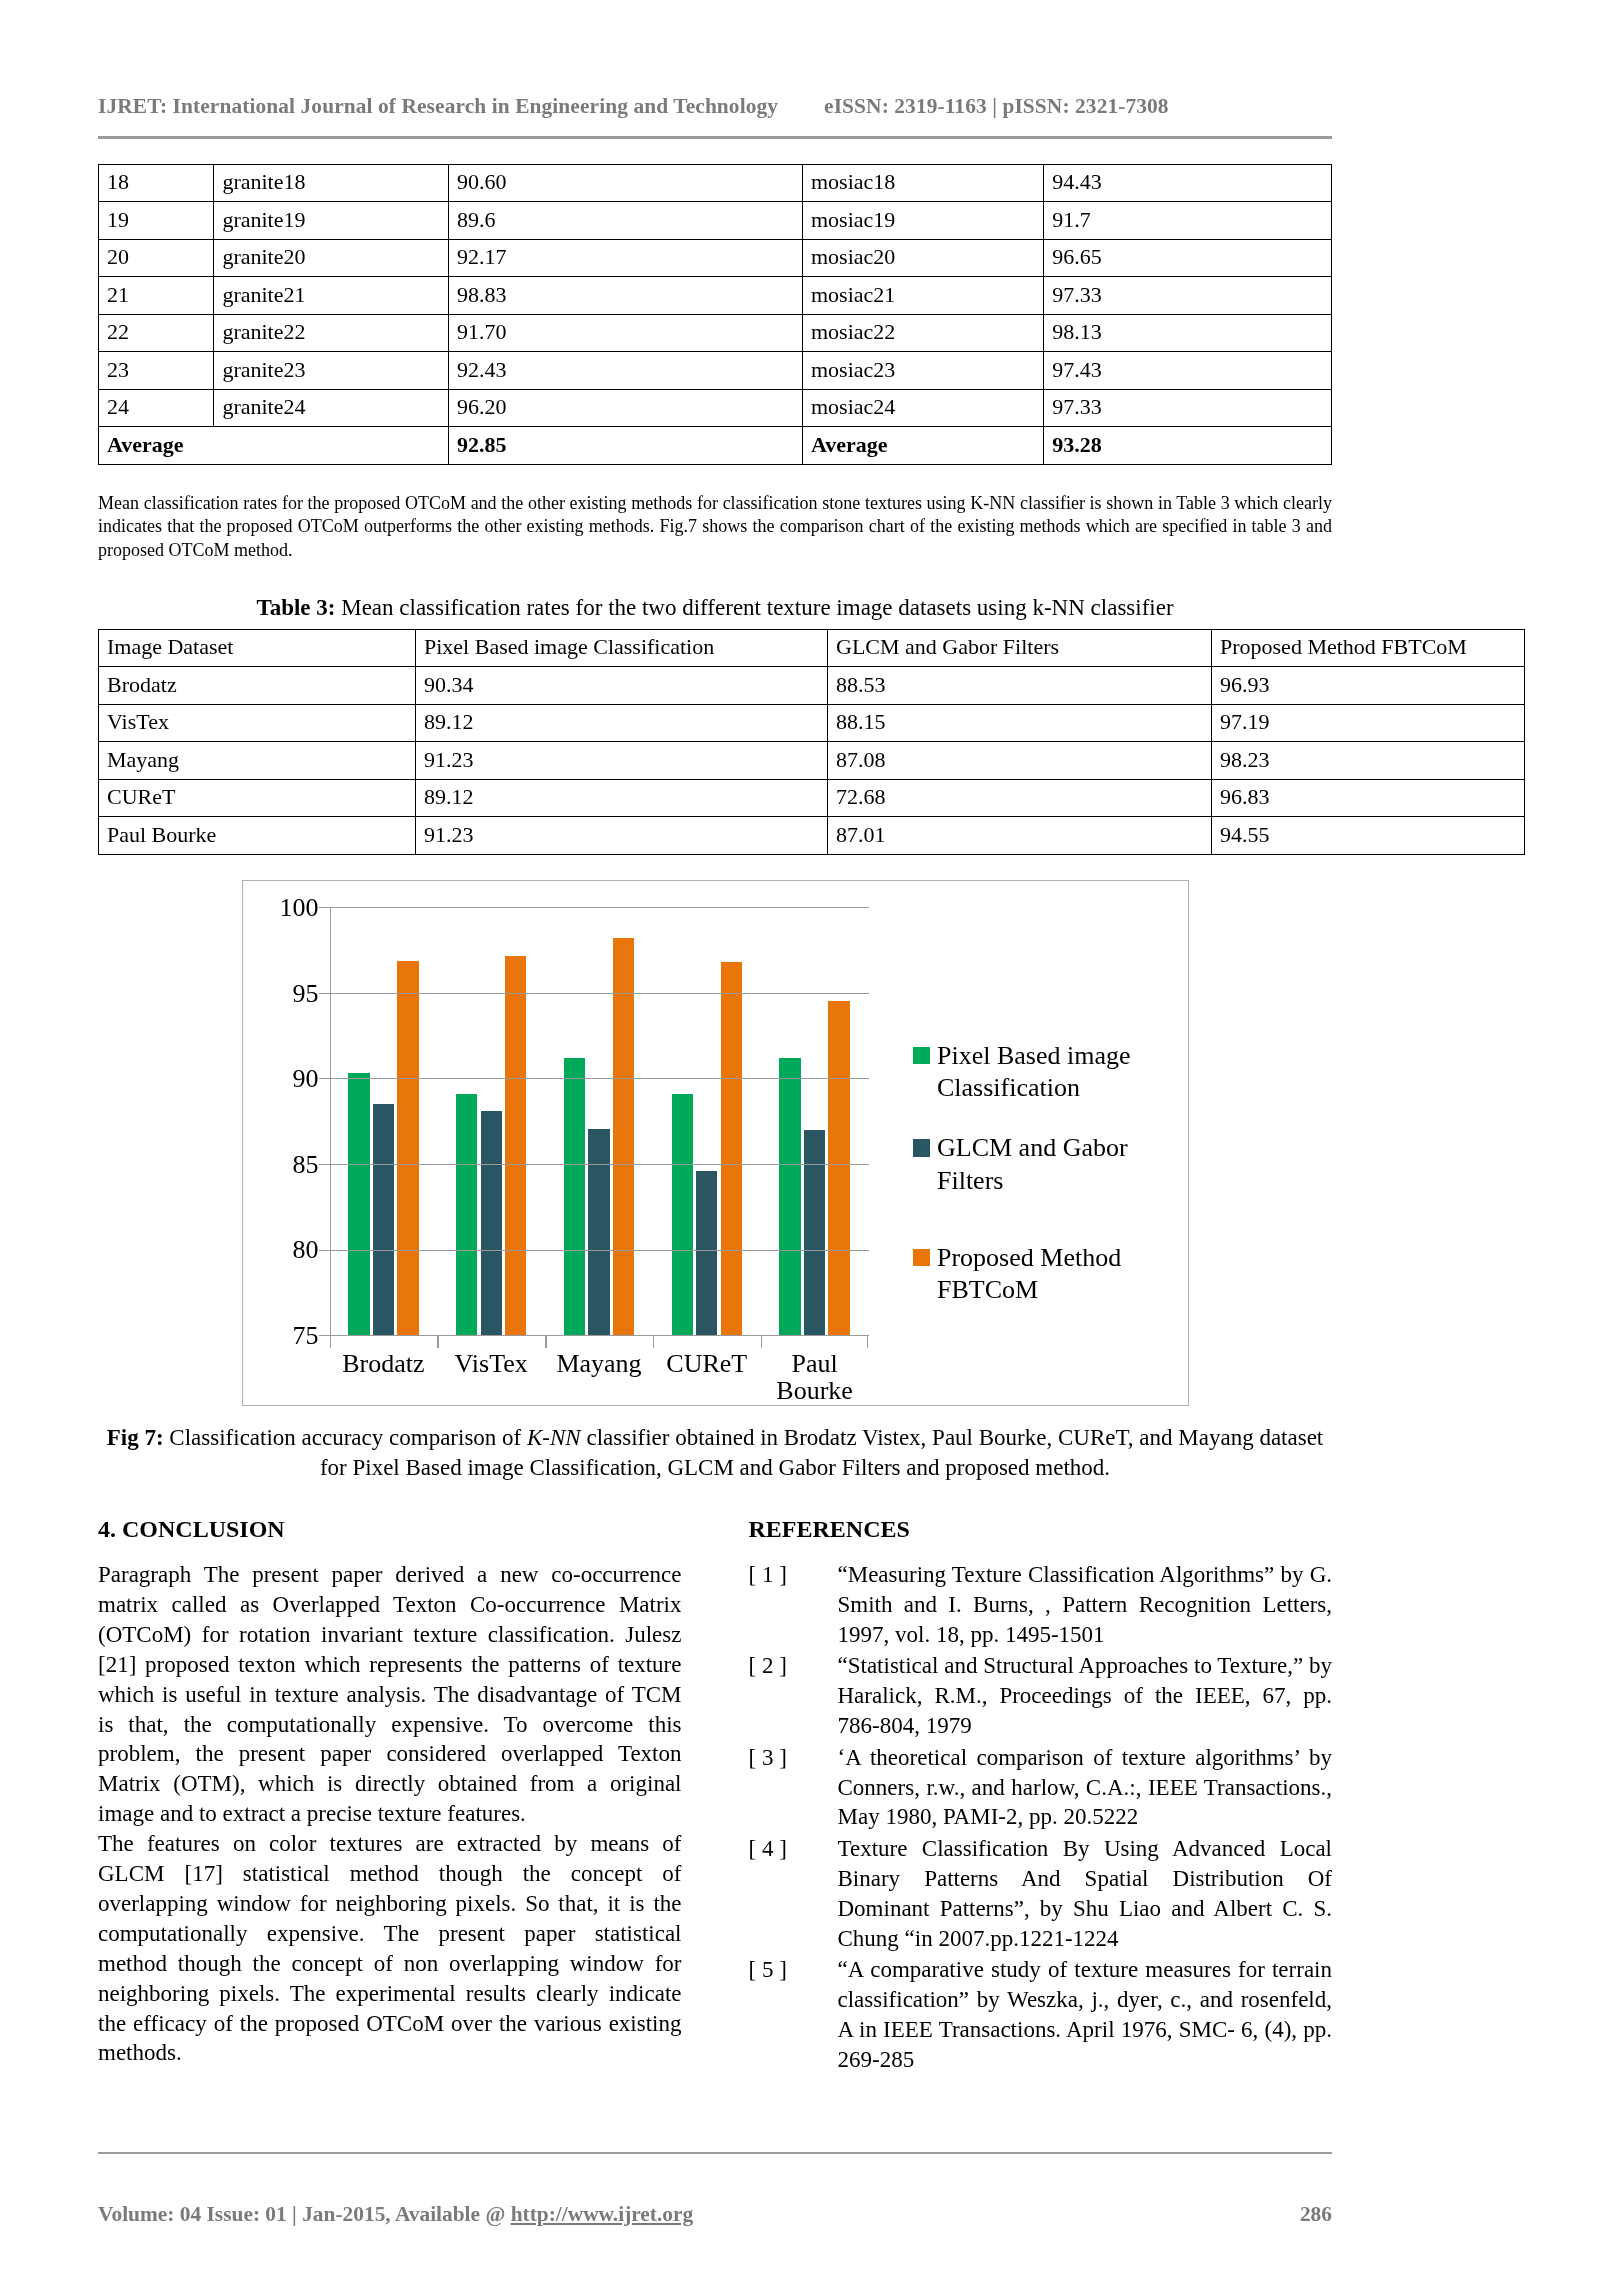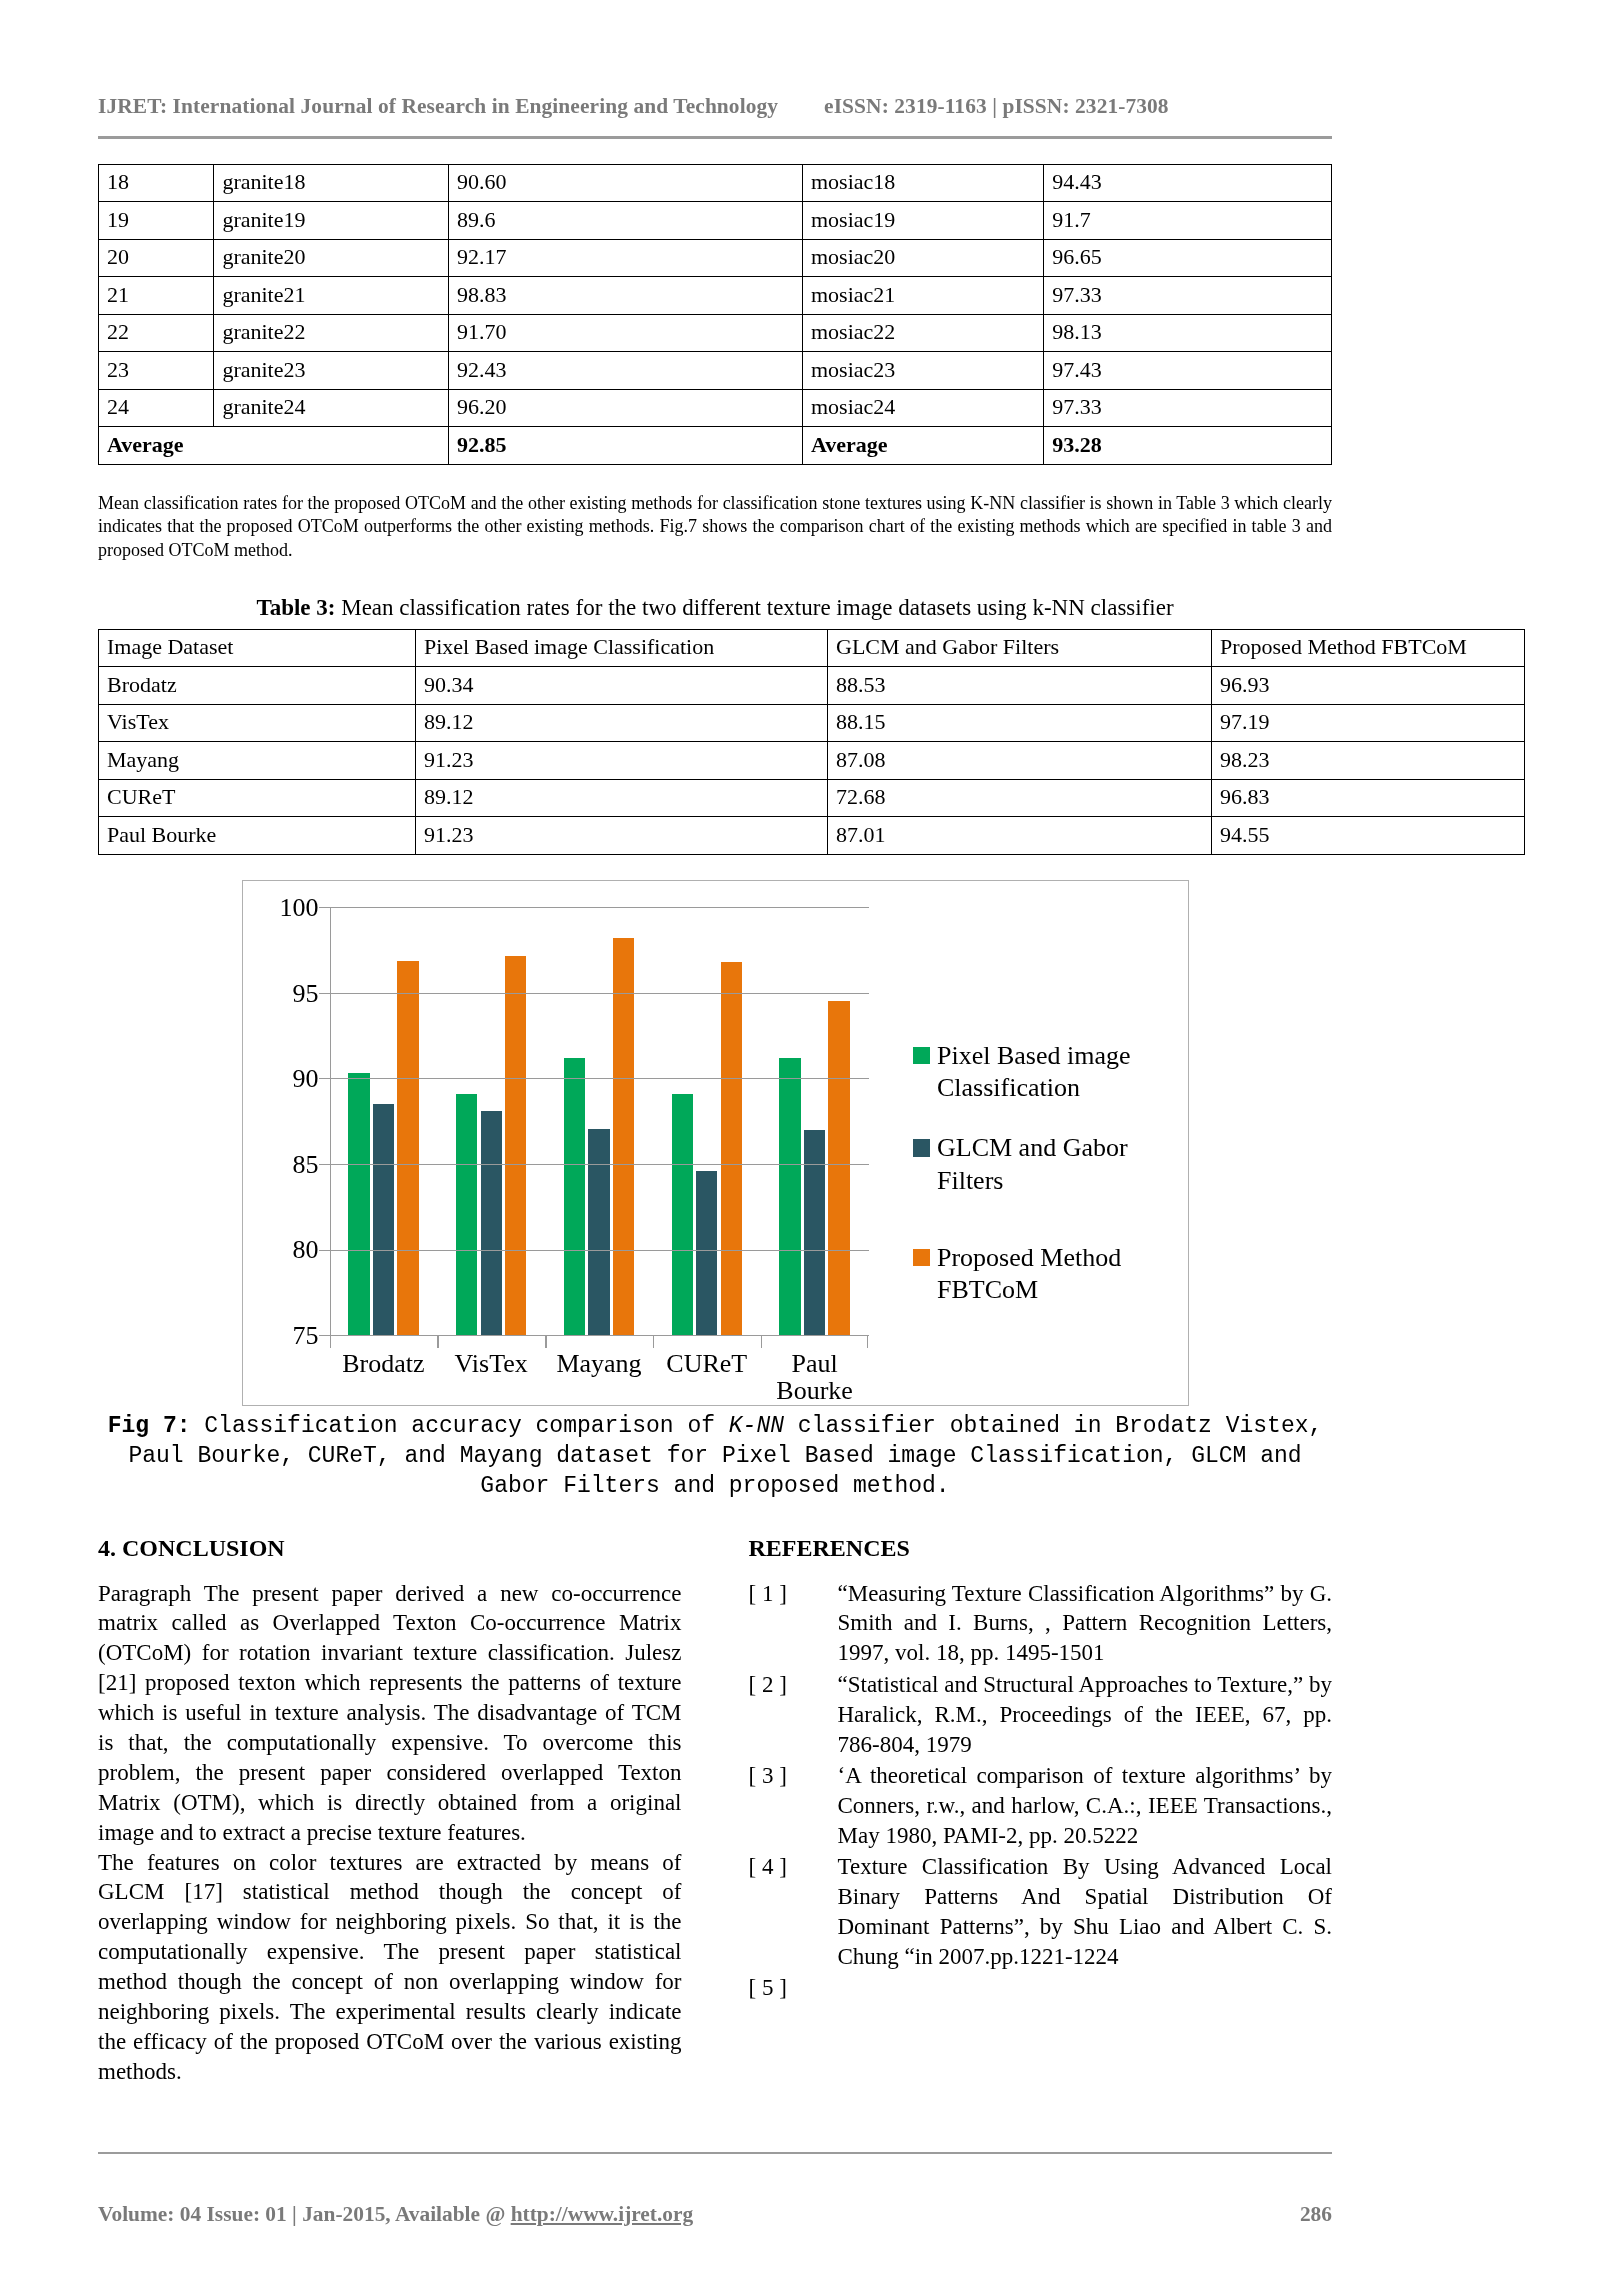--- a/index.html
+++ b/index.html
@@ -100,22 +100,21 @@
   .xlabel { flex:1 1 0; text-align:center; font-size:26px; line-height:1.06; }
 
   .legend { position:absolute; left:670px; top:159px; width:269px; }
   .legitem { display:flex; align-items:flex-start; margin-bottom:27px; }
   .legitem.gap { margin-bottom:44px; }
   .swatch { width:17.4px; height:17.4px; flex:0 0 17.4px; margin-top:7.1px; margin-right:7.1px; }
   .legtext { font-size:26px; line-height:1.26; }
 
   .figcap {
     font-size:23px; line-height:1.32; text-align:center;
-    margin:5px 0 0 0;
-    font-family:Liberation Mono, monospace;
+    margin:17px 0 0 0;
   }
   .figcap b { font-weight:bold; }
   .figcap i { font-style:italic; }
 
   
   .cols { display:flex; margin-top:33px; }
   .col { width:682px; }
   .col.left { margin-right:67px; }
   h2.sec {
     font-size:24px; font-weight:bold; margin:0 0 17.4px 0; line-height:1.1;
@@ -376,20 +375,21 @@
           <div class="ref">
             <div class="refnum">[ 3 ]</div>
             <div class="reftext">‘A theoretical comparison of texture algorithms’ by Conners, r.w., and harlow, C.A.:, IEEE Transactions., May 1980, PAMI-2, pp. 20.5222</div>
           </div>
           <div class="ref">
             <div class="refnum">[ 4 ]</div>
             <div class="reftext">Texture Classification By Using Advanced Local Binary Patterns And Spatial Distribution Of Dominant Patterns”, by Shu Liao and Albert C. S. Chung “in 2007.pp.1221-1224</div>
           </div>
           <div class="ref">
             <div class="refnum">[ 5 ]</div>
+            <div class="reftext">“A comparative study of texture measures for terrain classification” by Weszka, j., dyer, c., and rosenfeld, A in IEEE Transactions. April 1976, SMC- 6, (4), pp. 269-285</div>
           </div>
         </div>
     </div>
   </div>
 
   <div class="footwrap">
     <div class="rule-bot"></div>
     <div class="footer">
       <div><span>Volume: 04 Issue: 01 | Jan-2015, Available @ </span><span class="url">http://www.ijret.org</span></div>
       <div>286</div>

